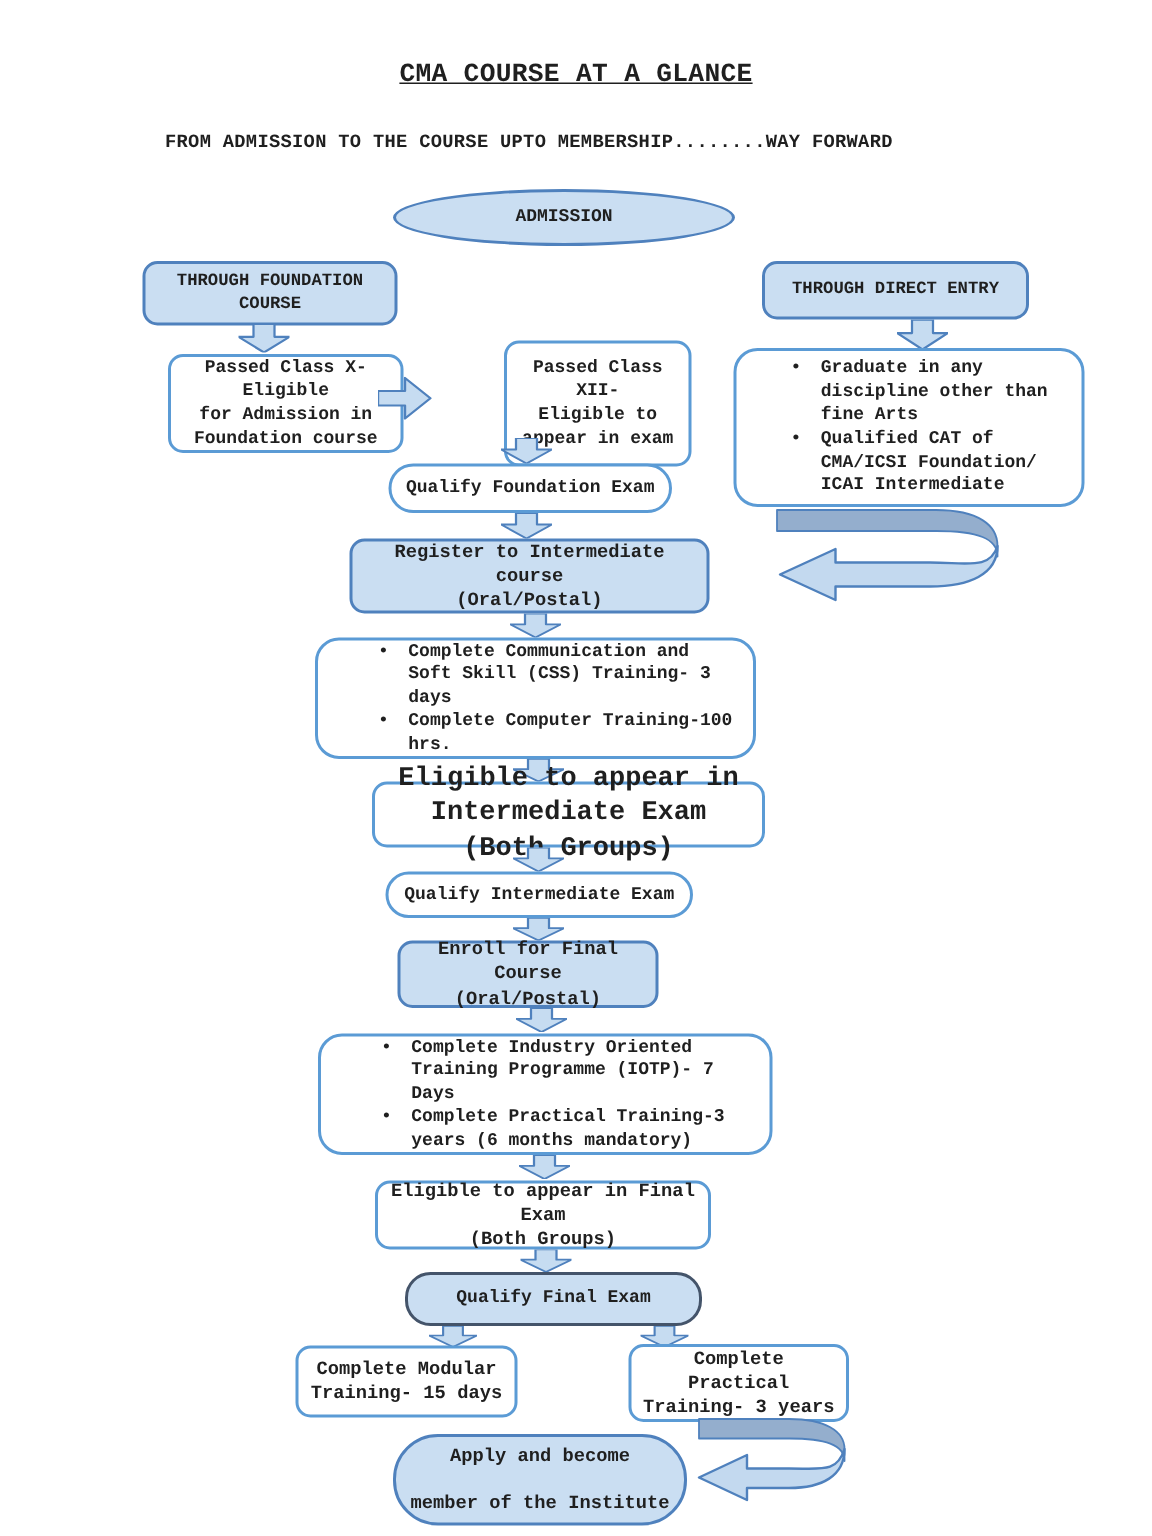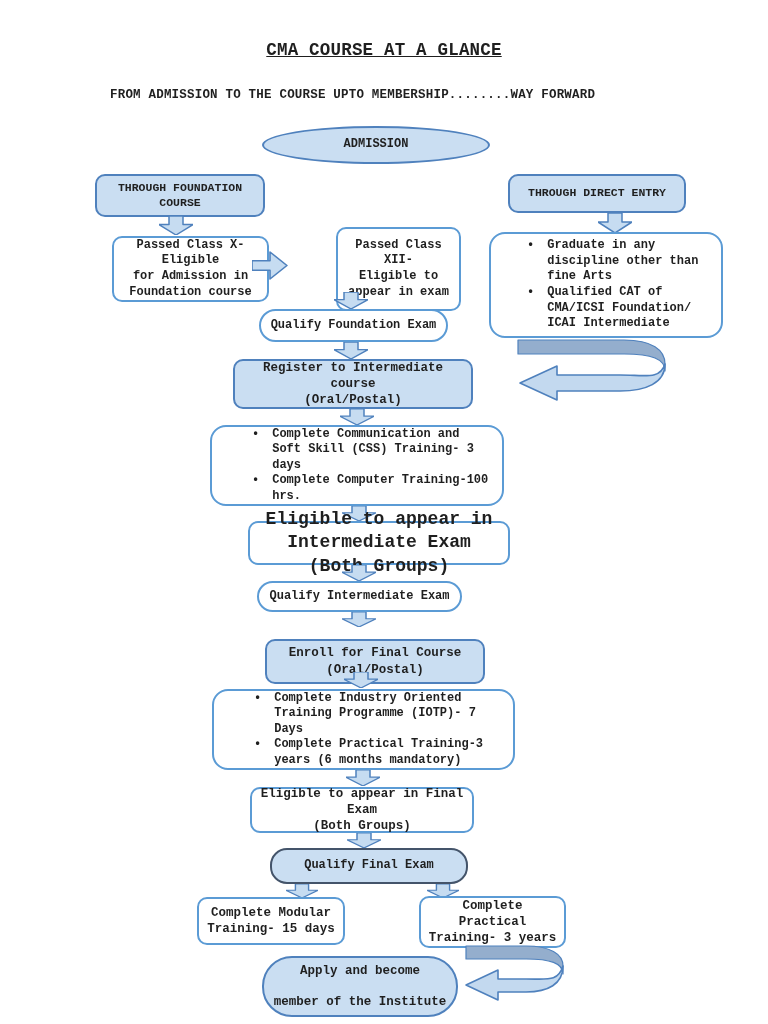--- a/index.html
+++ b/index.html
@@ -138,21 +138,21 @@
     </svg>
 
   <div class="node stadium" style="left:257px;top:581px;width:205px;height:31px;">
     <span>Qualify Intermediate Exam</span>
   </div>
 
   <svg class="ba" style="left:342px;top:612px;" width="34" height="15" viewBox="0 0 34 20" preserveAspectRatio="none">
       <polygon points="10,0 24,0 24,9 34,9 17,20 0,9 10,9"></polygon>
     </svg>
 
-  <div class="node filled" style="left:265px;top:627px;width:220px;height:45px;font-size:12.5px;margin-top:12px;">
+  <div class="node filled" style="left:265px;top:627px;width:174px;height:45px;font-size:12.5px;">
     <span>Enroll for Final Course</span>
     <span>(Oral/Postal)</span>
   </div>
 
   <svg class="ba" style="left:344px;top:672px;" width="34" height="16" viewBox="0 0 34 20" preserveAspectRatio="none">
       <polygon points="10,0 24,0 24,9 34,9 17,20 0,9 10,9"></polygon>
     </svg>
 
   <div class="node bl" style="left:212px;top:689px;width:303px;height:81px;border-radius:16px;padding:8px 12px 8px 40px;">
     <div class="brow">

